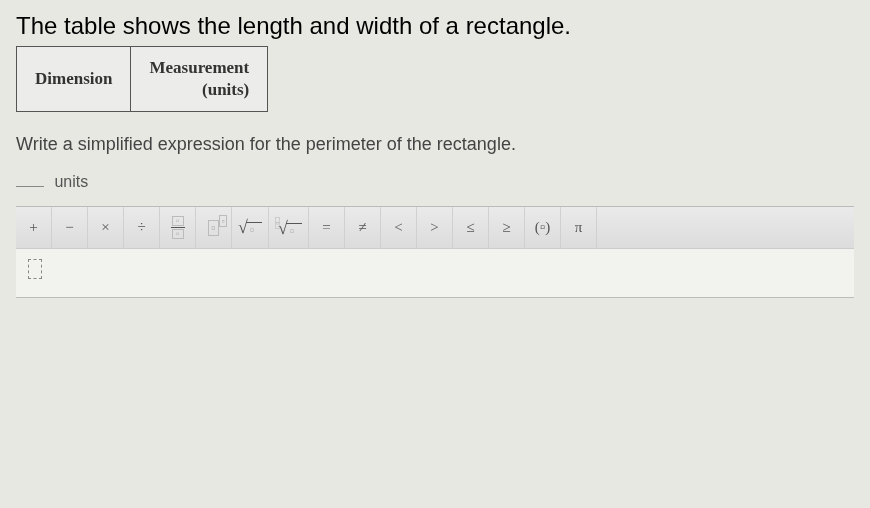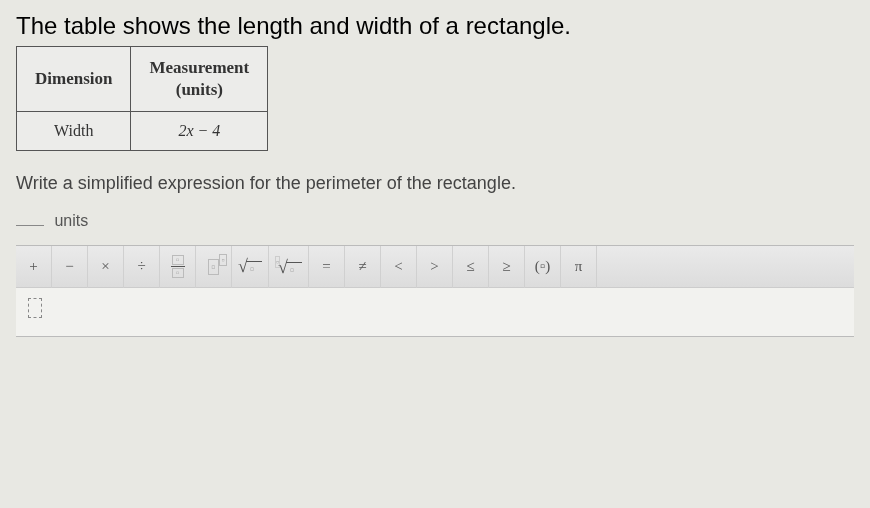--- a/index.html
+++ b/index.html
@@ -22,21 +22,21 @@
       border: 1.5px solid #555;
       padding: 10px 18px;
       text-align: center;
       font-size: 16px;
     }
     table.dim th {
       font-weight: bold;
       font-family: Georgia, 'Times New Roman', serif;
     }
     table.dim th.dimh { font-size: 17px; text-align: right; }
-    table.dim th.meash { font-size: 17px; line-height: 1.3; }
+    table.dim th.meash { font-size: 17px; line-height: 1.3; text-align: right; }
     table.dim td.rowlabel {
       font-family: Georgia, 'Times New Roman', serif;
       font-size: 16px;
     }
     table.dim td.expr {
       font-family: Georgia, 'Times New Roman', serif;
       font-style: italic;
       font-size: 16px;
     }
     .prompt { font-size: 18px; color: #444; margin-bottom: 18px; }
@@ -110,24 +110,20 @@
 
 <table class="dim">
   <tbody>
       <tr>
     <th class="dimh">Dimension</th>
     <th class="meash">
       <div>Measurement</div>
       <div>(units)</div>
     </th>
   </tr>
-  <tr>
-    <td class="rowlabel">Width</td>
-    <td class="expr">2x − 4</td>
-  </tr>
 </tbody>
   </table>
 
 <div class="prompt">Write a simplified expression for the perimeter of the rectangle.</div>
 
 <div class="answer-line">
   <span class="blank"></span>
   <span>units</span>
 </div>
 

